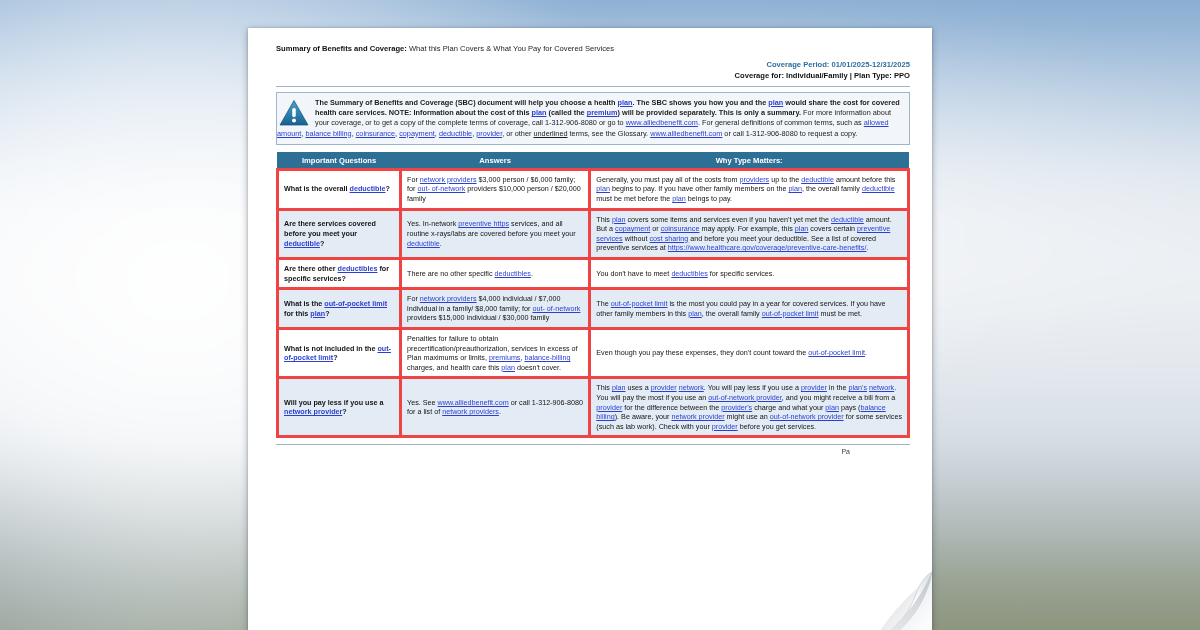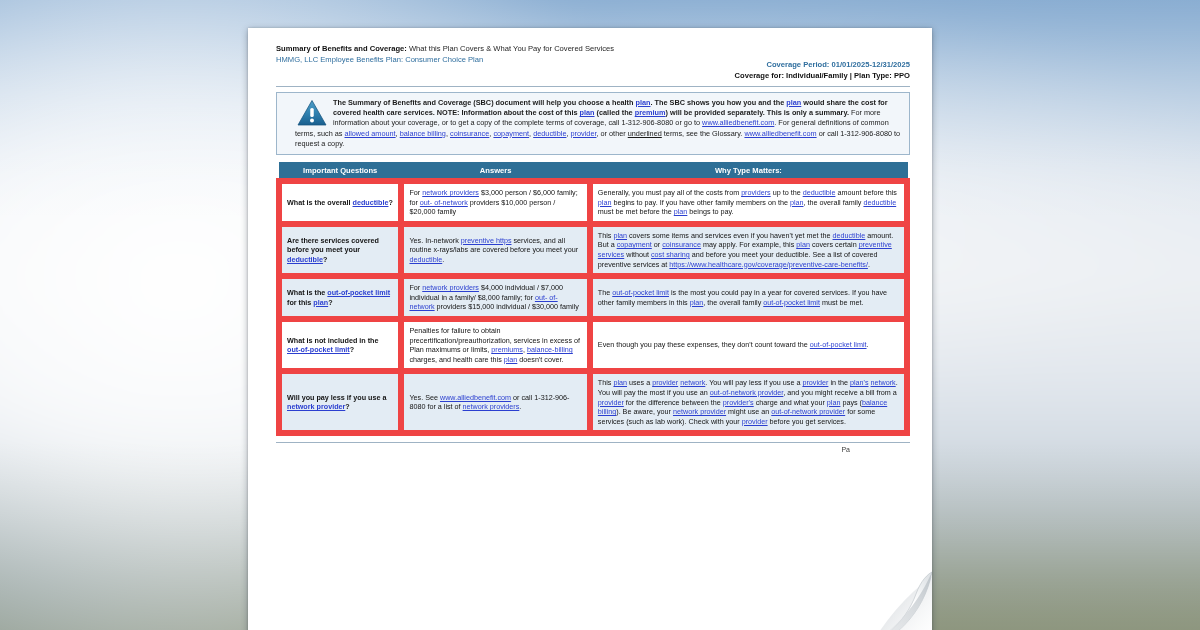--- a/index.html
+++ b/index.html
@@ -90,21 +90,21 @@
   .mast-rule {
     border: 0;
     border-top: 1px solid #9fb3c4;
     margin: 3px 0 5px 0;
   }
 
   
   .notice {
     border: 1px solid #9db6cb;
     background: #f2f6fa;
-    padding: 5px 6px 5px 18px;
+    padding: 5px 6px 5px 0;
     font-size: 7.3px;
     line-height: 10.2px;
     color: #1b1b1b;
     margin-bottom: 7px;
   }
   .notice-icon {
     float: left;
     width: 30px;
     height: 28px;
     margin: 1px 6px 1px 2px;
@@ -125,21 +125,21 @@
   table.sbc th {
     background: #2e6f96;
     color: #ffffff;
     font-size: 7.6px;
     font-weight: bold;
     text-align: center;
     padding: 3px 5px;
     border: 1px solid #2e6f96;
   }
   table.sbc td {
-    border: 6px solid #ef4444;
+    border: 3px solid #ef4444;
     font-size: 7.2px;
     line-height: 9.6px;
     padding: 4px 5px;
     color: #141414;
     vertical-align: middle;
   }
   td.q {
     font-weight: bold;
     font-size: 7.4px;
     line-height: 10px;
@@ -179,21 +179,20 @@
 <div id="backdrop"></div>
 <div id="backdrop-tint"></div>
 
 <div id="page-wrap">
   <div id="page">
     <div id="page-inner">
 
       <div class="masthead">
         <div class="mast-left">
           <div class="mast-l1"><b>Summary of Benefits and Coverage:</b><span> What this Plan Covers &amp; What You Pay for Covered Services</span></div>
-          <div class="mast-l2">HMMG, LLC Employee Benefits Plan: Consumer Choice Plan</div>
         </div>
         <div class="mast-right">
           <div class="mast-r1">Coverage Period: 01/01/2025-12/31/2025</div>
           <div class="mast-r2">Coverage for: Individual/Family | Plan Type: PPO</div>
         </div>
       </div>
       <hr class="mast-rule">
 
       <div class="notice">
         <svg class="notice-icon" viewBox="0 0 60 56">
@@ -231,20 +230,25 @@
             <td>For <span class="lnk">network providers</span> $3,000 person / $6,000 family; for <span class="lnk">out- of-network</span> providers $10,000 person / $20,000 family</td>
             <td>Generally, you must pay all of the costs from <span class="lnk">providers</span> up to the <span class="lnk">deductible</span> amount before this <span class="lnk">plan</span> begins to pay. If you have other family members on the <span class="lnk">plan</span>, the overall family <span class="lnk">deductible</span> must be met before the <span class="lnk">plan</span> beings to pay.</td>
           </tr>
 
           <tr class="alt">
             <td class="q">Are there services covered before you meet your <span class="lnk">deductible</span>?</td>
             <td>Yes. In-network <span class="lnk">preventive https</span> services, and all routine x-rays/labs are covered before you meet your <span class="lnk">deductible</span>.</td>
             <td>This <span class="lnk">plan</span> covers some items and services even if you haven't yet met the <span class="lnk">deductible</span> amount. But a <span class="lnk">copayment</span> or <span class="lnk">coinsurance</span> may apply. For example, this <span class="lnk">plan</span> covers certain <span class="lnk">preventive</span> <span class="lnk">services</span> without <span class="lnk">cost sharing</span> and before you meet your deductible. See a list of covered preventive services at <span class="lnk">https://www.healthcare.gov/coverage/preventive-care-benefits/</span>.</td>
           </tr>
 
+          <tr class="plain">
+            <td class="q">Are there other <span class="lnk">deductibles</span> for specific services?</td>
+            <td>There are no other specific <span class="lnk">deductibles</span>.</td>
+            <td>You don't have to meet <span class="lnk">deductibles</span> for specific services.</td>
+          </tr>
 
           <tr class="alt">
             <td class="q">What is the <span class="lnk">out-of-pocket limit</span> for this <span class="lnk">plan</span>?</td>
             <td>For <span class="lnk">network providers</span> $4,000 individual / $7,000 individual in a family/ $8,000 family; for <span class="lnk">out- of-network</span> providers $15,000 individual / $30,000 family</td>
             <td>The <span class="lnk">out-of-pocket limit</span> is the most you could pay in a year for covered services. If you have other family members in this <span class="lnk">plan</span>, the overall family <span class="lnk">out-of-pocket limit</span> must be met.</td>
           </tr>
 
           <tr class="plain">
             <td class="q">What is not included in the <span class="lnk">out-of-pocket limit</span>?</td>
             <td>Penalties for failure to obtain precertification/preauthorization, services in excess of Plan maximums or limits, <span class="lnk">premiums</span>, <span class="lnk">balance-billing</span> charges, and health care this <span class="lnk">plan</span> doesn't cover.</td>

